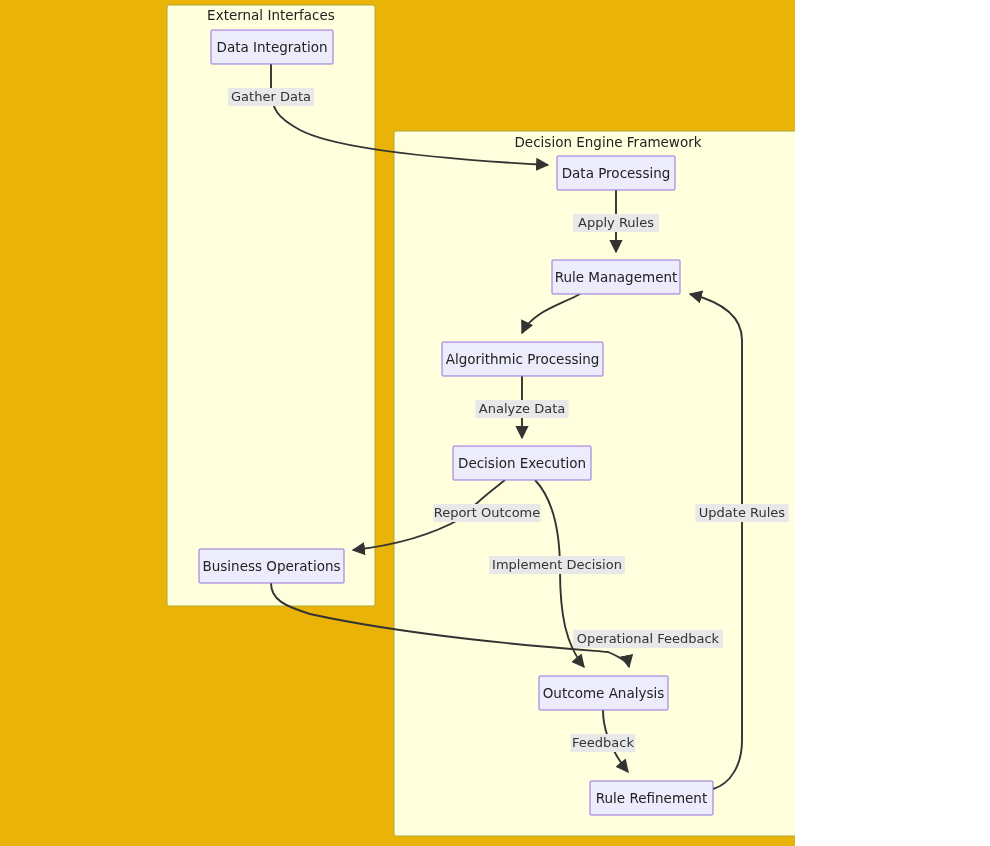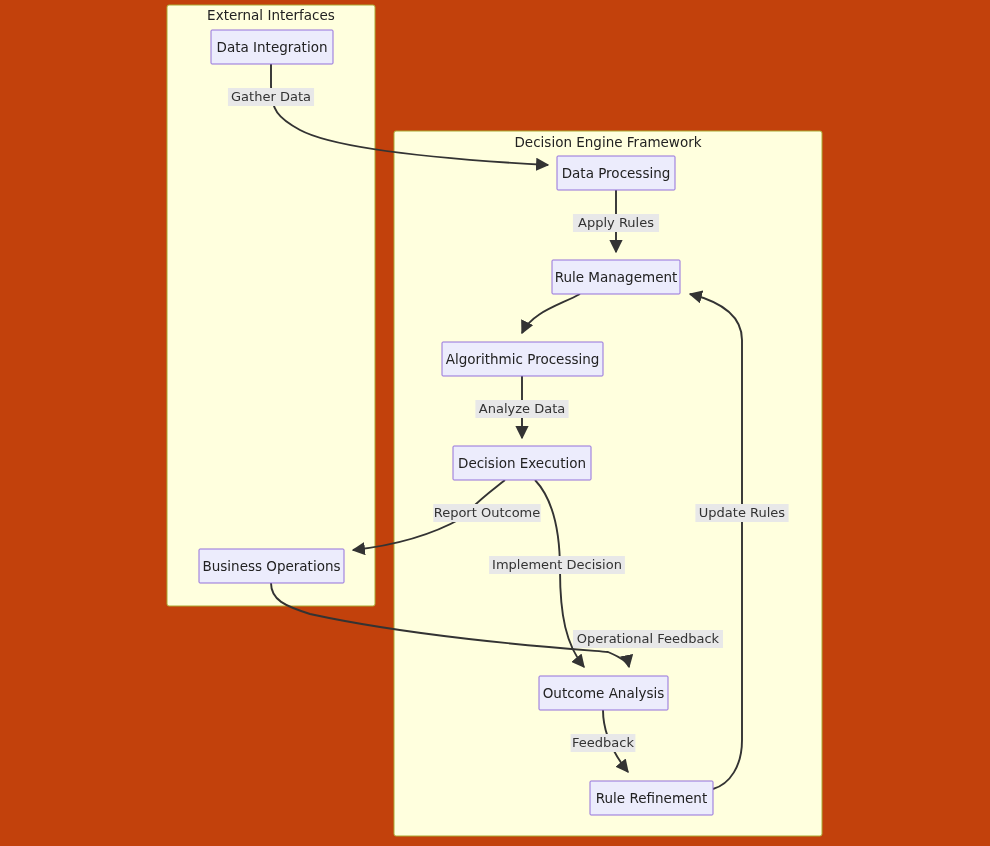--- a/index.html
+++ b/index.html
@@ -5,23 +5,23 @@
   html, body {
     margin: 0;
     padding: 0;
     background: #ffffff;
   }
   body {
     font-family: "DejaVu Sans", "Liberation Sans", sans-serif;
   }
   #canvas {
     position: relative;
-    width: 990px;
+    width: 795px;
     height: 846px;
-    background: #c2410c;
+    background: #eab308;
     overflow: hidden;
   }
   svg.diagram {
     position: absolute;
     left: 0;
     top: 0;
     width: 990px;
     height: 846px;
   }
   .cluster-rect {

